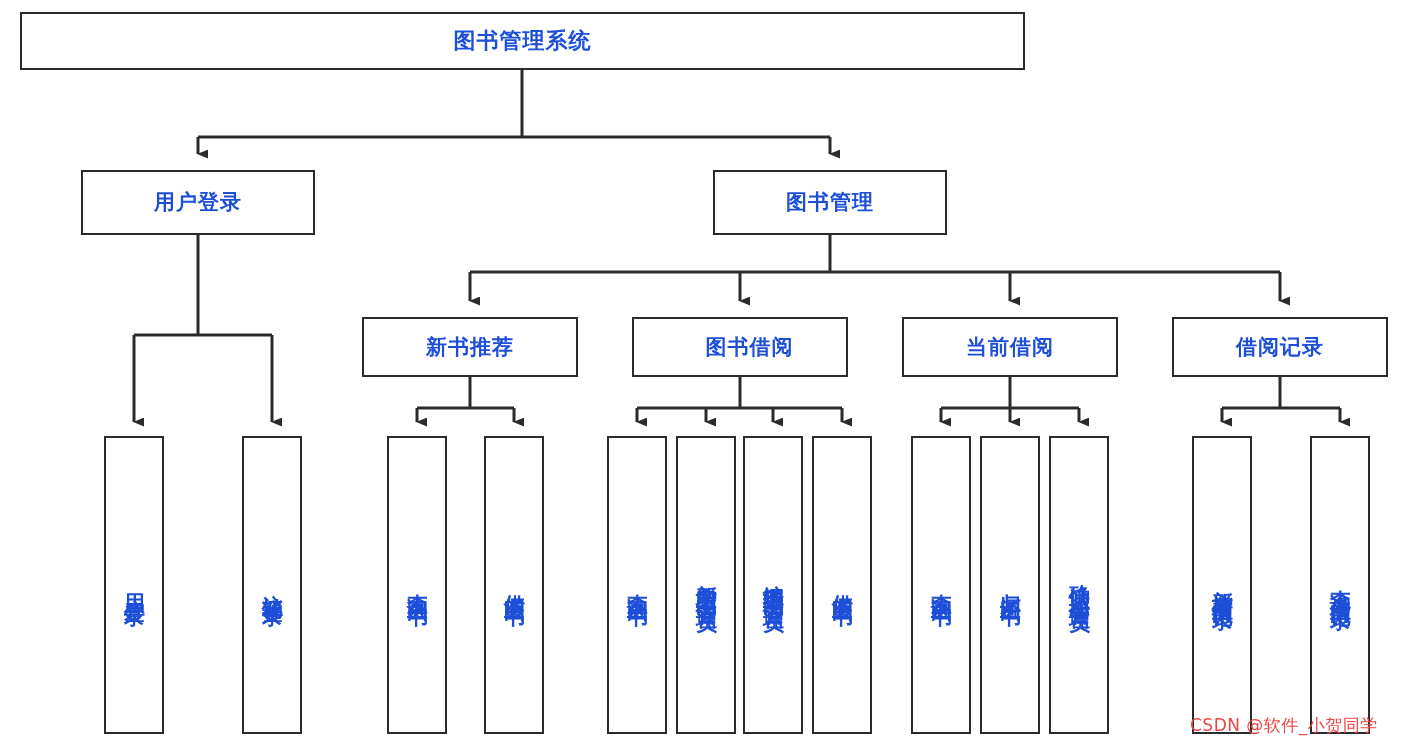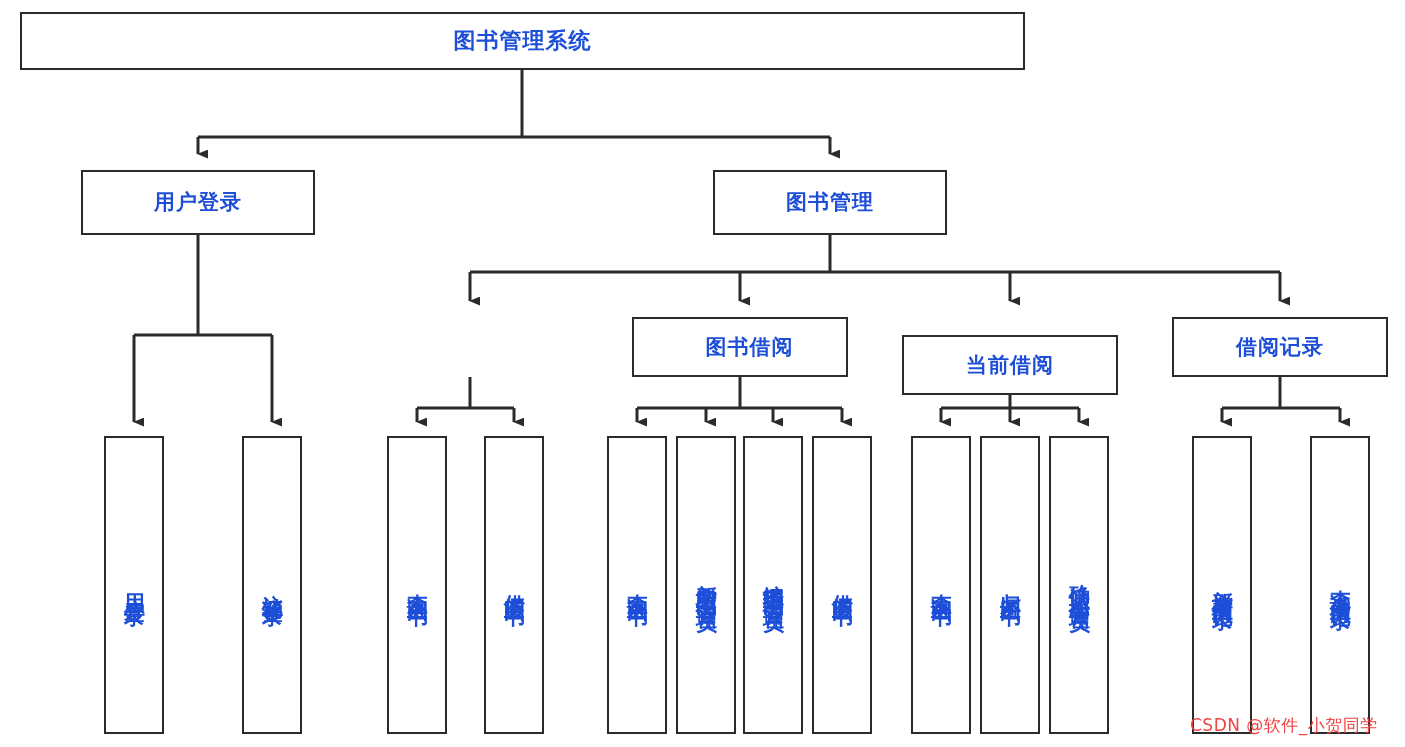--- a/index.html
+++ b/index.html
@@ -131,24 +131,27 @@
     <span class="node-label">图书管理系统</span>
   </div>
 
   <div class="node horizontal" style="left:81px; top:170px; width:234px; height:65px;">
     <span class="node-label">用户登录</span>
   </div>
   <div class="node horizontal" style="left:713px; top:170px; width:234px; height:65px;">
     <span class="node-label">图书管理</span>
   </div>
 
+  <div class="node horizontal" style="left:362px; top:317px; width:216px; height:60px;">
+    <span class="node-label">新书推荐</span>
+  </div>
   <div class="node horizontal" style="left:632px; top:317px; width:216px; height:60px;padding-left:19px;">
     <span class="node-label">图书借阅</span>
   </div>
-  <div class="node horizontal" style="left:902px; top:335px; width:216px; height:60px;">
+  <div class="node horizontal" style="left:902px; top:317px; width:216px; height:60px;">
     <span class="node-label">当前借阅</span>
   </div>
   <div class="node horizontal" style="left:1172px; top:317px; width:216px; height:60px;">
     <span class="node-label">借阅记录</span>
   </div>
 
   <div class="node vertical" style="left:104px; top:436px; width:60px; height:298px;">
     <span class="node-label">用户登录</span>
   </div>
   <div class="node vertical" style="left:242px; top:436px; width:60px; height:298px;">

